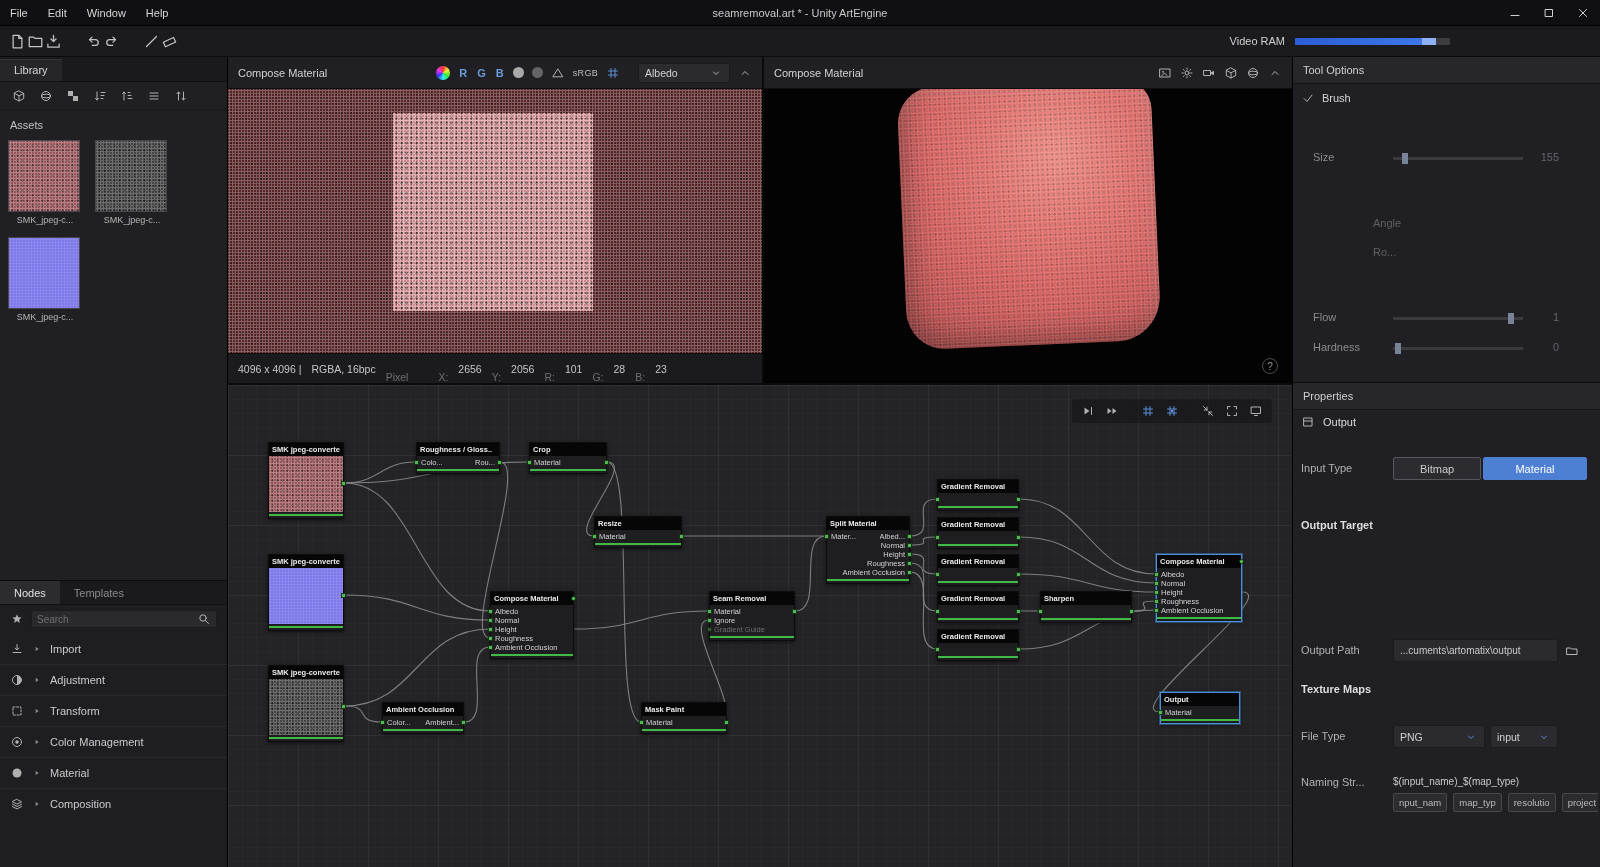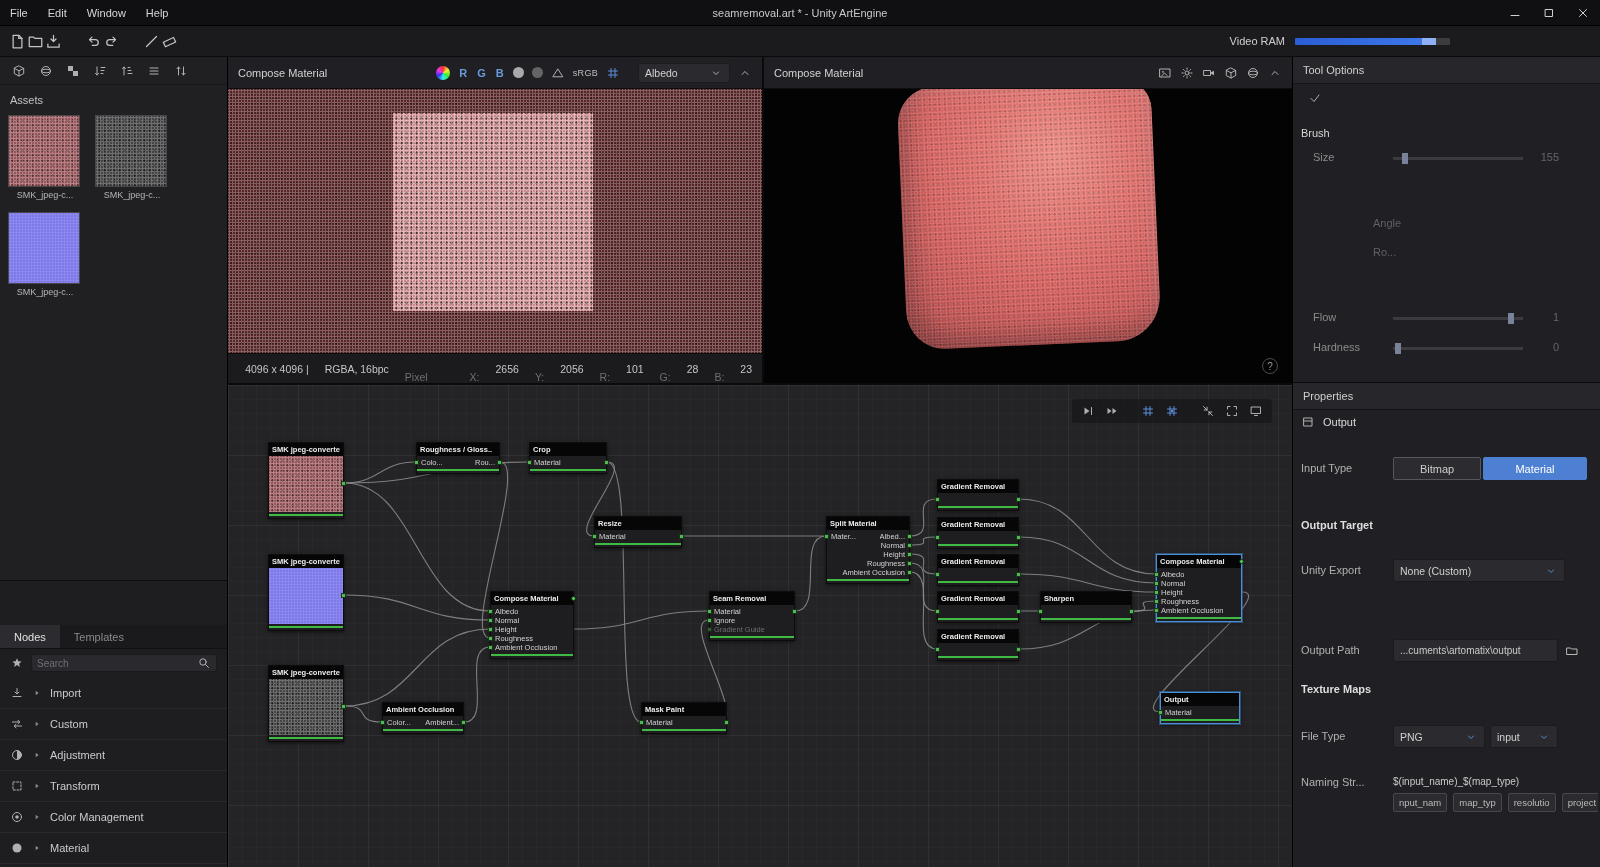--- a/index.html
+++ b/index.html
@@ -48,21 +48,21 @@
   .tex-red::after, .tex-gray::after, .tex-blue::after, .noisy::after {
     content:""; position:absolute; inset:0; pointer-events:none;
     background-image:radial-gradient(rgba(255,230,230,.3) 1px, transparent 1.3px),
                      radial-gradient(rgba(0,0,0,.4) 1px, transparent 1.3px);
     background-size:3px 3px,5px 5px; background-position:0 0,1px 2px;
   }
   .tex-gray::after { background-image:radial-gradient(rgba(255,255,255,.22) 1px, transparent 1.3px), radial-gradient(rgba(0,0,0,.5) 1px, transparent 1.3px); }
   .tex-blue::after { background-image:radial-gradient(rgba(255,255,255,.12) 1px, transparent 1.3px); background-size:3px 3px; }
 
   .nodes-panel { position:absolute; top:523px; left:0; right:0; bottom:0; background:#1e1e21; border-top:1px solid #0c0c0c; }
-  .nodes-tabs { height:24px; display:flex; align-items:stretch; background:#1a1a1d; border-bottom:1px solid #111;margin-top:44px; }
+  .nodes-tabs { height:24px; display:flex; align-items:stretch; background:#1a1a1d; border-bottom:1px solid #111; }
   .ntab { padding:0 14px; display:flex; align-items:center; color:#8a8a8a; }
   .ntab.active { background:#2c2c30; color:#e0e0e0; }
   .search-row { height:28px; display:flex; align-items:center; gap:7px; padding:0 10px; }
   .search-box { flex:1; height:18px; background:#2a2a2e; border:1px solid #1a1a1c; border-radius:3px; display:flex; align-items:center; padding:0 5px; }
   .search-box input { flex:1; background:transparent; border:none; outline:none; color:#cfcfcf; font-size:10px; font-family:"Liberation Sans",sans-serif; }
   .search-box input::placeholder { color:#6f6f73; }
   .cat-list { }
   .cat-row { height:31px; display:flex; align-items:center; gap:8px; padding:0 10px; border-top:1px solid #29292d; }
   .cat-row:first-child { border-top:none; }
   .cat-chevron { color:#8a8a8a; width:10px; }
@@ -80,21 +80,21 @@
   .colorwheel { width:14px; height:14px; border-radius:50%; background:conic-gradient(#e33,#ee3,#3e3,#3ee,#33e,#e3e,#e33); flex:none; }
   .chan { font-weight:bold; color:#6a9bd8; font-size:11px; padding:0 1px; }
   .dotc { width:11px; height:11px; border-radius:50%; flex:none; }
   .dotc.light { background:#a9a9a9; } .dotc.dark { background:#646467; }
   .srgb { font-size:9px; color:#bcbcbc; letter-spacing:.3px; }
   .dropdown { height:20px; background:#2b2b2f; border:1px solid #1b1b1d; border-radius:2px; display:flex; align-items:center; gap:4px; padding:0 6px; color:#d0d0d0; font-size:10.5px; }
   .dropdown .grow { flex:1; }
   .vp-header .dropdown { width:92px; margin-left:10px; }
   .canvas2d { flex:1; background:#552528; position:relative; overflow:hidden; }
   .inner-square { position:absolute; left:165px; top:24px; width:200px; height:198px; background:#c8878b; }
-  .status-bar { height:30px; background:#1b1b1e; border-top:1px solid #0c0c0c; display:flex; align-items:center; gap:16px; padding:0 10px; font-size:10.5px;justify-content:flex-end; }
+  .status-bar { height:30px; background:#1b1b1e; border-top:1px solid #0c0c0c; display:flex; align-items:center; gap:10px; padding:0 10px; font-size:10.5px; }
   .st-b { color:#c6c6c6; } .st-d { color:#6e6e72;margin-top:16px; } .st-v { color:#c6c6c6; }
   .sp8 { width:10px; }
   .canvas3d { flex:1; background:#030304; position:relative; overflow:hidden; }
   .cube { position:absolute; left:138px; top:-6px; width:254px; height:262px;
     background:radial-gradient(circle at 62% 28%, #ec8a82 0%, #e06e6a 30%, #d45d5b 55%, #bd4d4d 82%, #a94444 100%);
     border-radius:14% 12% 17% 15%; transform:rotate(-2.5deg);
     box-shadow:inset 8px -10px 24px rgba(0,0,0,.28), inset -6px 8px 16px rgba(255,255,255,.10);
   }
   .cube::after { content:""; position:absolute; inset:0; border-radius:inherit; pointer-events:none;
     background-image:radial-gradient(rgba(255,255,255,.16) 1px, transparent 1.3px), radial-gradient(rgba(0,0,0,.22) 1px, transparent 1.3px);
@@ -129,21 +129,21 @@
   .gn-underline { height:2px; background:#41ba45; margin-top:2px; }
   .editor-toolbar { position:absolute; top:14px; right:20px; display:flex; align-items:center; background:rgba(18,18,20,.55); border-radius:3px; padding:2px 4px; }
   .ed-btn { width:24px; height:20px; display:flex; align-items:center; justify-content:center; color:#b0b0b0; }
   .ed-btn.accent { color:#5b8dd9; }
   .ed-gap { width:12px; }
 
   
   .right-panel { position:absolute; top:57px; left:1292px; right:0; bottom:0; background:#202024; border-left:1px solid #000; }
   .sec-header { height:27px; background:#26262b; border-bottom:1px solid #151518; display:flex; align-items:center; padding:0 10px; color:#cfcfcf; }
   .to-section { position:relative; height:326px; border-bottom:1px solid #0a0a0a; }
-  .to-brush { position:absolute; top:34px; left:8px; display:flex; align-items:center; gap:22px; color:#d6d6d6;flex-direction:column; }
+  .to-brush { position:absolute; top:34px; left:8px; display:flex; align-items:center; gap:7px; color:#d6d6d6; }
   .to-row { position:absolute; left:0; right:10px; height:16px; }
   #tool-rows .to-row:nth-child(1){ top:92px; }
   #tool-rows .to-row:nth-child(2){ top:158px; }
   #tool-rows .to-row:nth-child(3){ top:187px; }
   #tool-rows .to-row:nth-child(4){ top:252px; }
   #tool-rows .to-row:nth-child(5){ top:282px; }
   .to-label { position:absolute; left:20px; top:2px; color:#8b8b8b; }
   .to-row.indent .to-label { left:80px; color:#606064; }
   .slider { position:absolute; left:100px; top:8px; width:130px; height:3px; background:#3b3b3f; }
   .slider .handle { position:absolute; top:-4px; width:6px; height:11px; background:#78839a; }
@@ -247,20 +247,23 @@
     <div class="vram">
       <span class="vram-label">Video RAM</span>
       <span class="vram-bar">
         <span class="vram-fill" id="vram-fill" style="width: 82%;"></span>
         <span class="vram-tail" id="vram-tail" style="left: 82%; width: 9%;"></span>
       </span>
     </div>
   </div>
 
   <div class="left-panel">
+    <div class="lib-tabbar">
+      <span class="lib-tab">Library</span>
+    </div>
     <div class="lib-toolbar" id="library-toolbar">
         <span class="lib-tool accent">
           <span class="icon">
             <svg viewBox="0 0 12 12">
               <path d="M6,1 L10.7,3.4 V8.6 L6,11 L1.3,8.6 V3.4 Z"></path>
               <path d="M1.3,3.4 L6,5.8 L10.7,3.4 M6,5.8 V11"></path>
             </svg>
           </span>
         </span>
         <span class="lib-tool accent">
@@ -350,33 +353,20 @@
               <svg viewBox="0 0 12 12">
                 <path d="M6,1.5 V6.5 M4,5 L6,7 L8,5 M2,9.5 H10"></path>
               </svg>
             </span>
             <span class="cat-chevron icon">
               <svg viewBox="0 0 12 12">
                 <path d="M4,2.5 L8.5,6 L4,9.5 Z" fill="currentColor" stroke="none"></path>
               </svg>
             </span>
             <span class="cat-label">Import</span>
-          </div>
-          <div class="cat-row">
-            <span class="icon">
-              <svg viewBox="0 0 12 12">
-                <path d="M1.5,4 H8.5 M7,2.2 L8.8,4 L7,5.8 M10.5,8 H3.5 M5,6.2 L3.2,8 L5,9.8"></path>
-              </svg>
-            </span>
-            <span class="cat-chevron icon">
-              <svg viewBox="0 0 12 12">
-                <path d="M4,2.5 L8.5,6 L4,9.5 Z" fill="currentColor" stroke="none"></path>
-              </svg>
-            </span>
-            <span class="cat-label">Custom</span>
           </div>
           <div class="cat-row">
             <span class="icon">
               <svg viewBox="0 0 12 12">
                 <circle cx="6" cy="6" r="4.5"></circle>
                 <path d="M6,1.5 a4.5,4.5 0 0 1 0,9 Z" fill="currentColor" stroke="none"></path>
               </svg>
             </span>
             <span class="cat-chevron icon">
               <svg viewBox="0 0 12 12">
@@ -951,31 +941,20 @@
       <div class="prop-row r-inputtype">
         <span class="plabel">Input Type</span>
         <div class="seg-group" id="input-type-group">
             <span class="seg-btn b0">Bitmap</span>
             <span class="seg-btn b1 active">Material</span>
           </div>
       </div>
 
       <div class="group-title r-outputtarget">Output Target</div>
 
-      <div class="prop-row r-unity">
-        <span class="plabel">Unity Export</span>
-        <div class="dropdown dd-unity">
-          <span class="grow">None (Custom)</span>
-          <span class="icon accent">
-              <svg viewBox="0 0 12 12">
-                <path d="M3.5,5 L6,7.5 L8.5,5"></path>
-              </svg>
-            </span>
-        </div>
-      </div>
 
       <div class="prop-row r-outpath">
         <span class="plabel">Output Path</span>
         <div class="field">
           <span>...cuments\artomatix\output</span>
         </div>
         <span class="icon folder-btn">
             <svg viewBox="0 0 12 12">
               <path d="M1,3 H4.5 L5.5,4 H11 V9.5 H1 Z"></path>
             </svg>

